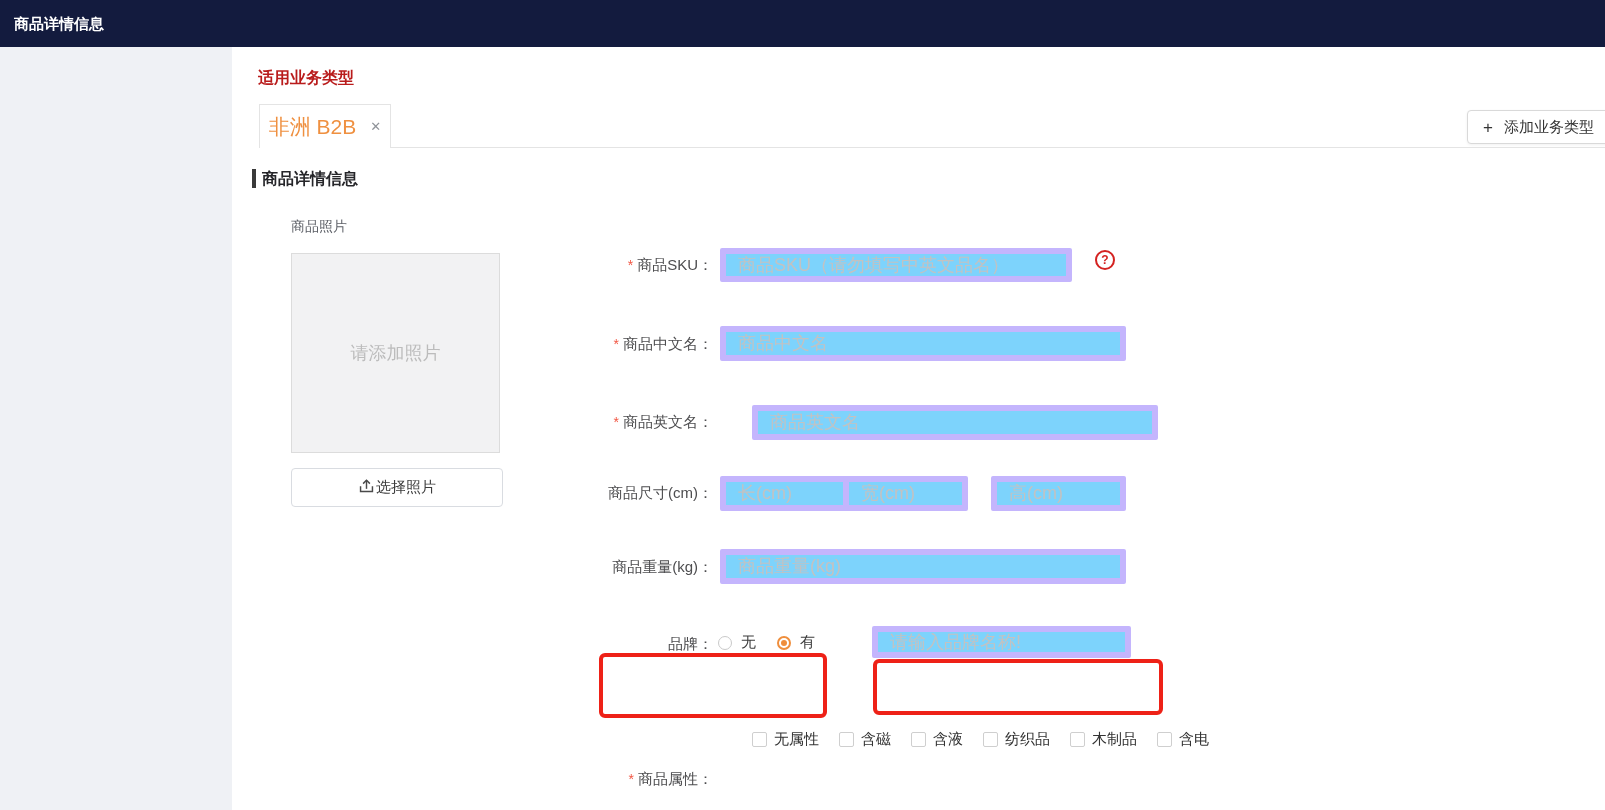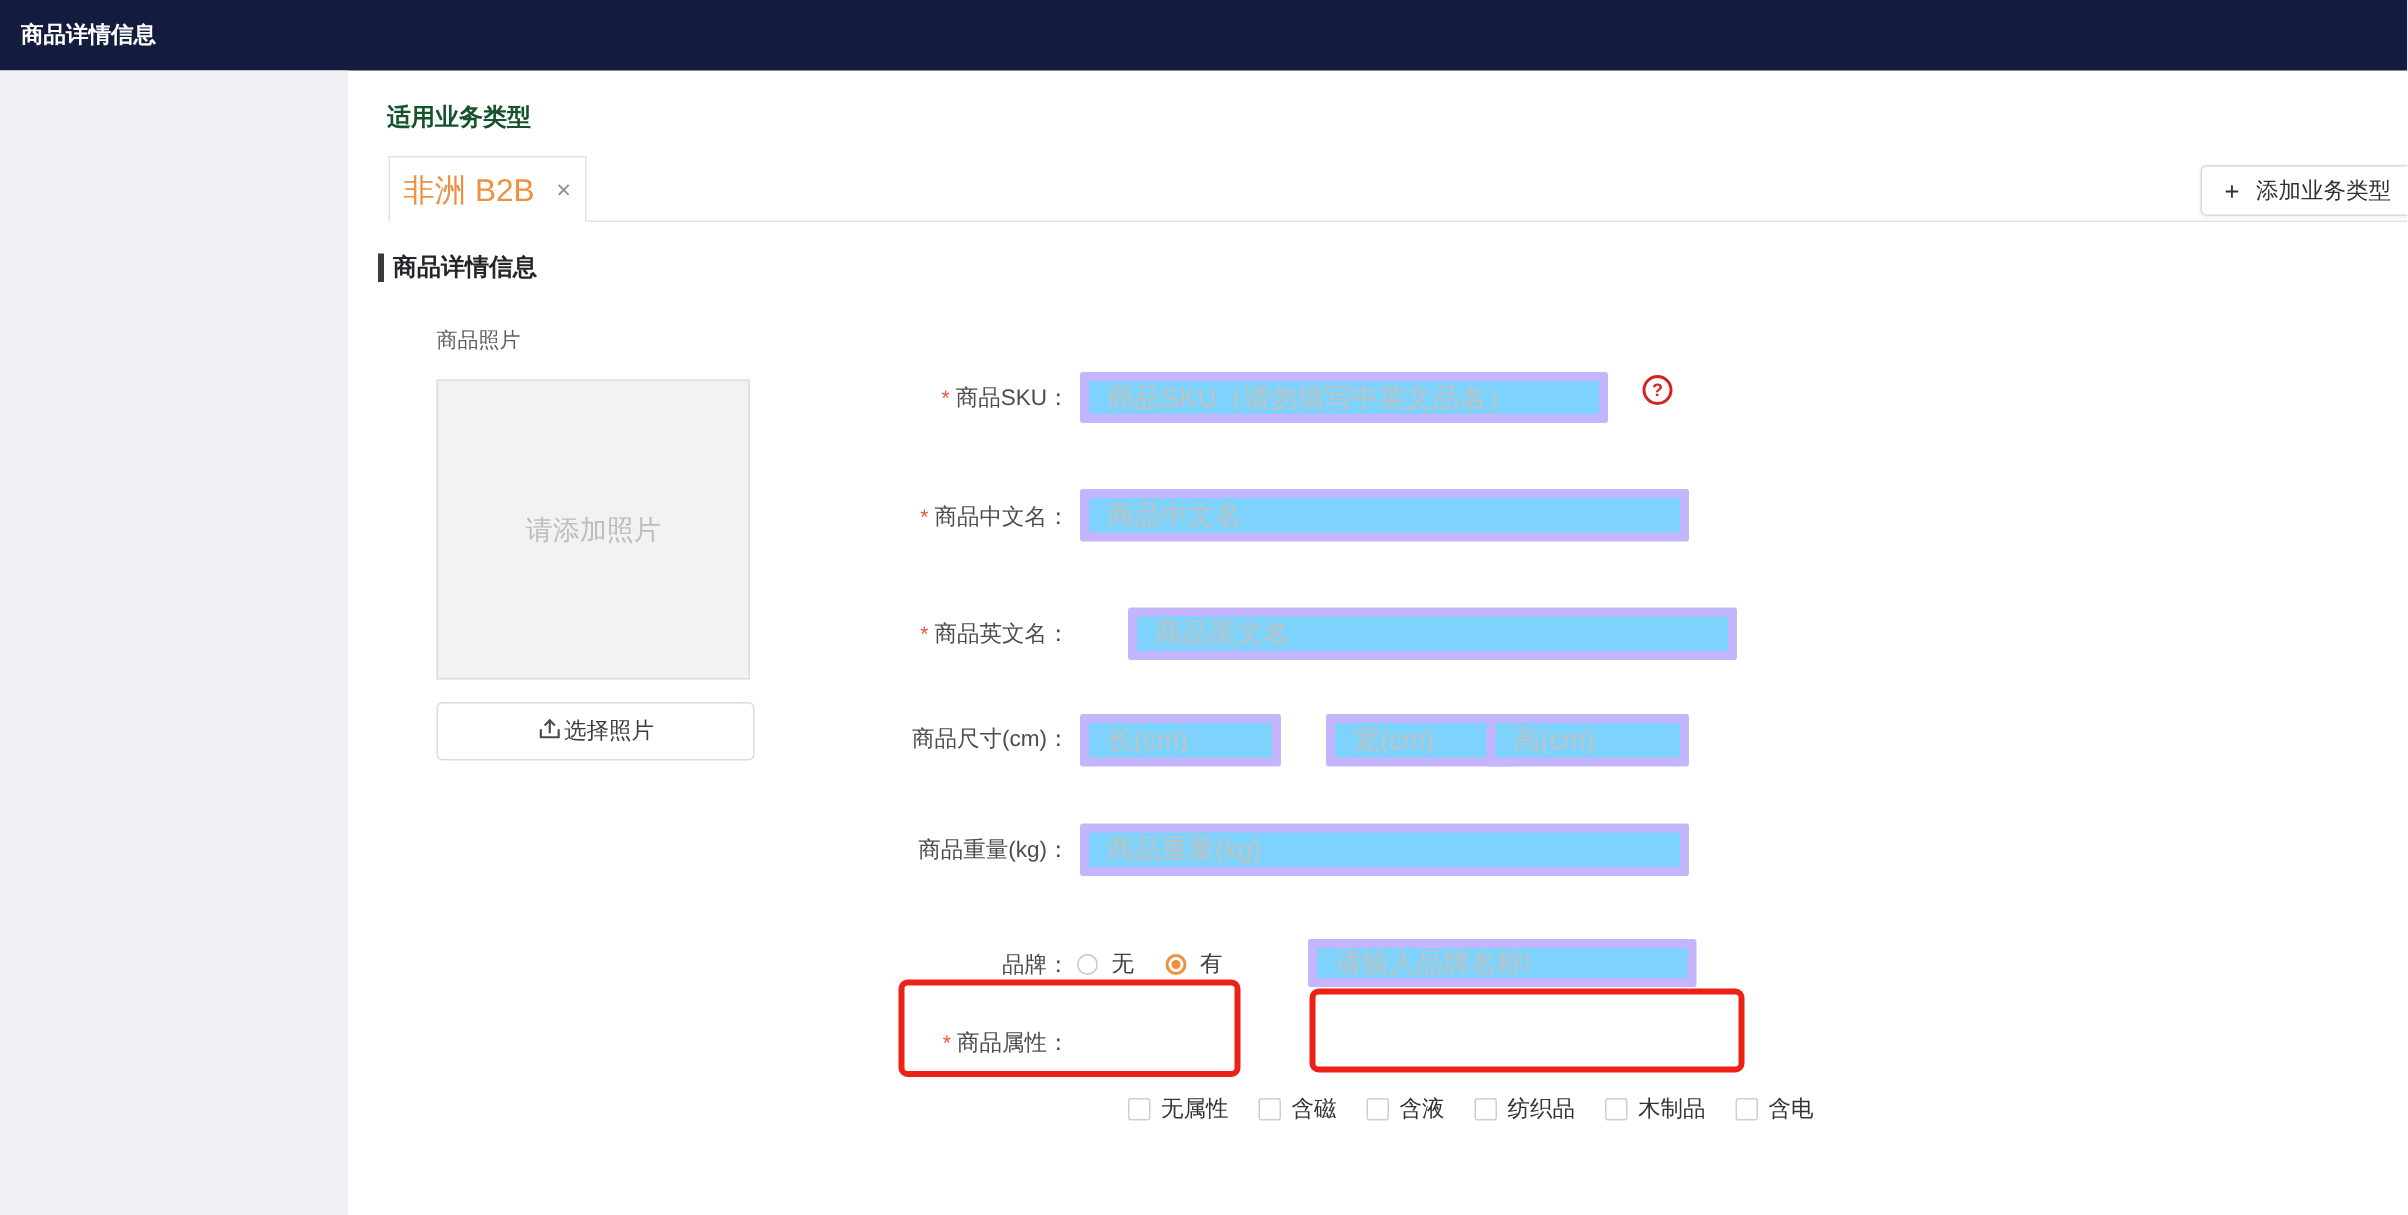--- a/index.html
+++ b/index.html
@@ -8,21 +8,21 @@
 
   
   .header{position:absolute;left:0;top:0;width:100%;height:47px;background:#131b3e;
           color:#fff;font-size:15px;font-weight:bold;line-height:47px;
           padding-left:14px;box-sizing:border-box;}
 
   
   .sidebar{position:absolute;left:0;top:47px;width:232px;height:763px;background:#eff1f5;}
 
   
-  .biz-title{position:absolute;left:258px;top:68px;font-size:16px;font-weight:bold;color:#14532d;}
+  .biz-title{position:absolute;left:258px;top:68px;font-size:16px;font-weight:bold;color:#b91c1c;}
   .section-title{position:absolute;left:252px;top:169px;font-size:16px;font-weight:bold;color:#26262a;
                  border-left:4px solid #3a3a3a;padding-left:6px;line-height:19px;}
 
   
   .tab{position:absolute;left:259px;top:104px;width:132px;height:44px;background:#fff;
        border:1px solid #e4e4e4;border-bottom:none;box-sizing:border-box;
        display:flex;align-items:center;justify-content:center;z-index:2;cursor:pointer;}
   .tab-label{color:#ef9040;font-size:21px;}
   .tab-close{color:#8f9399;font-size:13px;margin-left:14px;cursor:pointer;}
   .tabs-line{position:absolute;left:259px;top:147px;width:1346px;height:0;
@@ -131,21 +131,21 @@
   </div>
   <input class="inp" style="left: 720px; top: 326px; width: 406px; height: 35px;" placeholder="商品中文名">
 
   <div class="flabel" style="top:411px">
     <span class="req">*</span><span>商品英文名：</span>
   </div>
   <input class="inp" style="left: 752px; top: 405px; width: 406px; height: 35px;" placeholder="商品英文名">
 
   <div class="flabel" style="top:482px">商品尺寸(cm)：</div>
   <input class="inp" style="left: 720px; top: 476px; width: 134px; height: 35px;" placeholder="长(cm)">
-  <input class="inp" style="left: 884px; top: 476px; width: 125px; height: 35px;" placeholder="宽(cm)">
+  <input class="inp" style="left: 843px; top: 476px; width: 125px; height: 35px;" placeholder="宽(cm)">
   <input class="inp" style="left: 991px; top: 476px; width: 135px; height: 35px;" placeholder="高(cm)">
 
   <div class="flabel" style="top:556px">商品重量(kg)：</div>
   <input class="inp" style="left: 720px; top: 549px; width: 406px; height: 35px;" placeholder="商品重量(kg)">
 
   <div class="flabel" style="top:633px">品牌：</div>
   <div class="radio-group">
       <span class="radio-item">
         <span class="radio-circle">
           <span class="radio-dot"></span>
@@ -157,21 +157,21 @@
           <span class="radio-dot"></span>
         </span>
         <span class="radio-text">有</span>
       </span>
     </div>
   <input class="inp" style="left: 872px; top: 626px; width: 259px; height: 32px;" placeholder="请输入品牌名称!">
 
   <div class="anno anno-left"></div>
   <div class="anno anno-right"></div>
 
-  <div class="flabel" style="top:684px">
+  <div class="flabel" style="top:768px">
     <span class="req">*</span><span>商品属性：</span>
   </div>
   <div class="cb-group">
       <span class="cb-item">
         <span class="cb-box"></span>
         <span class="cb-text">无属性</span>
       </span>
       <span class="cb-item">
         <span class="cb-box"></span>
         <span class="cb-text">含磁</span>

